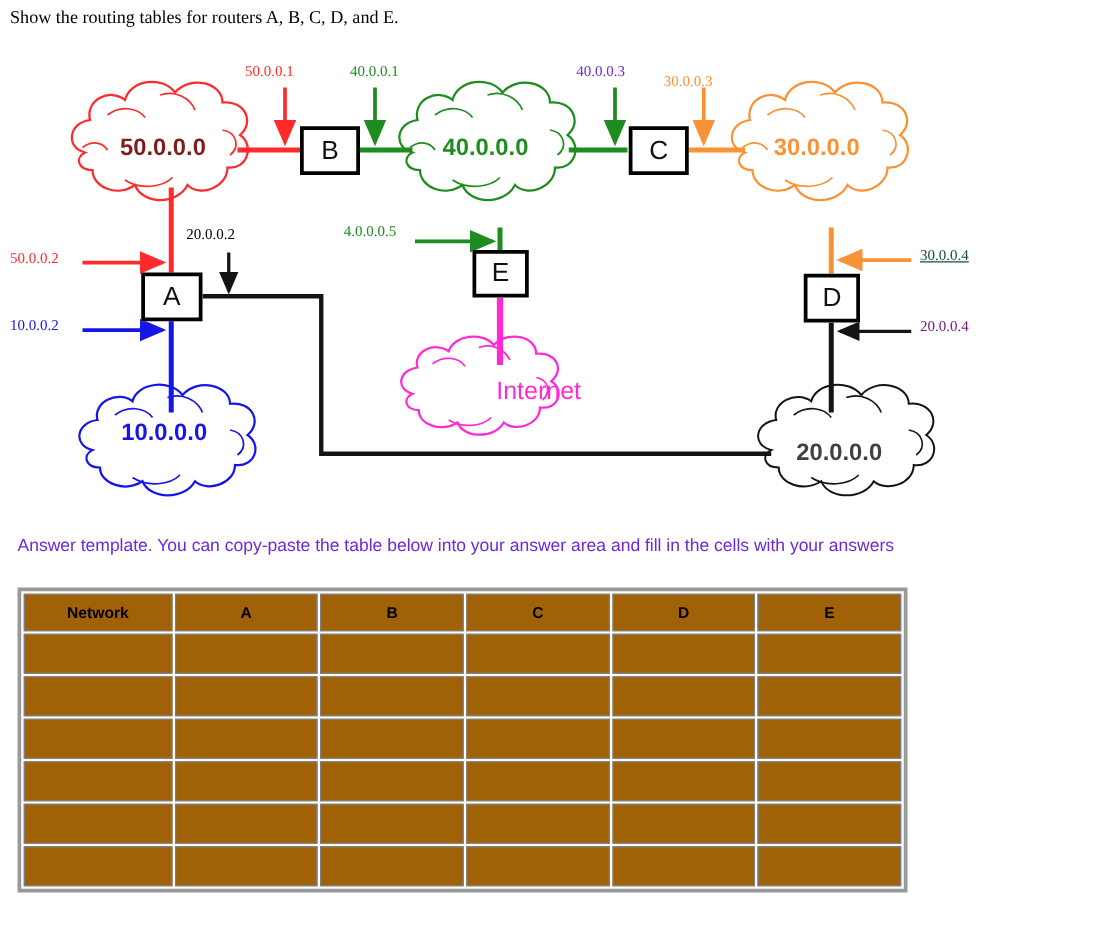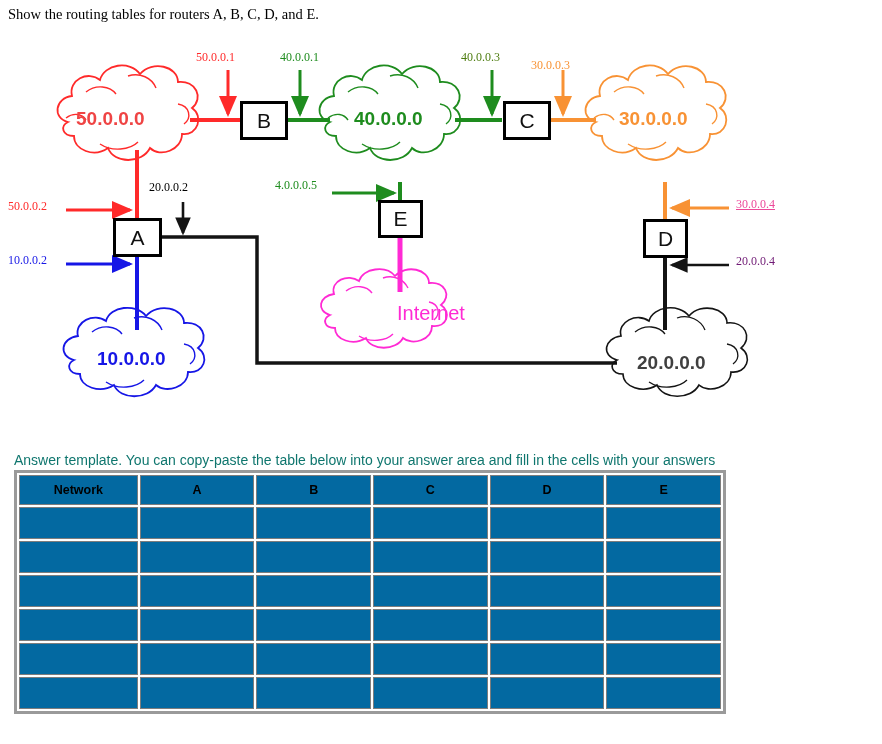--- a/index.html
+++ b/index.html
@@ -28,23 +28,22 @@
     font-size: 14.5px;
     color: #000000;
     white-space: nowrap;
   }
   .answer-text {
     position: absolute;
     left: 14px;
     top: 428px;
     font-family: "Liberation Sans", sans-serif;
     font-size: 14px;
-    color: #0f766e;
+    color: #6d28d9;
     white-space: nowrap;
-    margin-top: 24px;
   }
   #diagram {
     position: absolute;
     left: 0;
     top: 30px;
     width: 882px;
     height: 390px;
   }
   
   .router {
@@ -95,21 +94,21 @@
   }
   #answer-table td, #answer-table th {
     border: 1px solid #7d7d7d;
     height: 30px;
     font-family: "Liberation Sans", sans-serif;
     font-size: 12.5px;
     font-weight: bold;
     color: #000000;
     text-align: center;
     padding: 0;
-    background: #0369a1;
+    background: #a16207;
   }
   #answer-table th { height: 28px; }
   #answer-table td:first-child, #answer-table th:first-child { width: 116px; }
   #answer-table td, #answer-table th { width: 112px; }
 </style>
 </head>
 <body>
 
 <div id="page">
 
@@ -246,36 +245,36 @@
     <div class="router" style="left:503px; top:71px; width:48px; height:39px;">
       <span>C</span>
     </div>
     <div class="router" style="left:643px; top:189px; width:45px; height:39px;">
       <span>D</span>
     </div>
     <div class="router" style="left:378px; top:170px; width:45px; height:38px;">
       <span>E</span>
     </div>
 
-    <div class="cloudlabel" style="left:76px; top:78px; color:#ef4444;">50.0.0.0</div>
+    <div class="cloudlabel" style="left:96px; top:78px; color:#7f1d1d;">50.0.0.0</div>
     <div class="cloudlabel" style="left:354px; top:78px; color:#1e8c1e;">40.0.0.0</div>
     <div class="cloudlabel" style="left:619px; top:78px; color:#f89234;">30.0.0.0</div>
-    <div class="cloudlabel" style="left:97px; top:318px; color:#1616e6;">10.0.0.0</div>
+    <div class="cloudlabel" style="left:97px; top:306px; color:#1616e6;">10.0.0.0</div>
     <div class="cloudlabel" style="left:637px; top:322px; color:#404040;">20.0.0.0</div>
     <div class="cloudlabel cl-internet" style="left:350px; top:272px; color:#ff2ad4;">Internet</div>
 
     <div class="iplabel" style="left:196px; top:20px; color:#ff2a2a;">50.0.0.1</div>
     <div class="iplabel" style="left:280px; top:20px; color:#1e8c1e;">40.0.0.1</div>
-    <div class="iplabel" style="left:461px; top:20px; color:#4d7c0f;">40.0.0.3</div>
+    <div class="iplabel" style="left:461px; top:20px; color:#6d28d9;">40.0.0.3</div>
     <div class="iplabel" style="left:531px; top:28px; color:#f89234;">30.0.0.3</div>
     <div class="iplabel" style="left:8px; top:169px; color:#ff2a2a;">50.0.0.2</div>
     <div class="iplabel" style="left:149px; top:150px; color:#000000;">20.0.0.2</div>
     <div class="iplabel" style="left:8px; top:223px; color:#1616e6;text-align:center;">10.0.0.2</div>
     <div class="iplabel" style="left:275px; top:148px; color:#1e8c1e;">4.0.0.0.5</div>
-    <div class="iplabel" style="left:736px; top:167px; color:#ec4899;text-decoration:underline;">30.0.0.4</div>
+    <div class="iplabel" style="left:736px; top:167px; color:#14532d;text-decoration:underline;">30.0.0.4</div>
     <div class="iplabel" style="left:736px; top:224px; color:#701a75;">20.0.0.4</div>
 
   </div>
 
   <div class="answer-text">Answer template. You can copy-paste the table below into your answer area and fill in the cells with your answers</div>
 
   <table id="answer-table">
     <thead>
       <tr>
         <th>Network</th>

